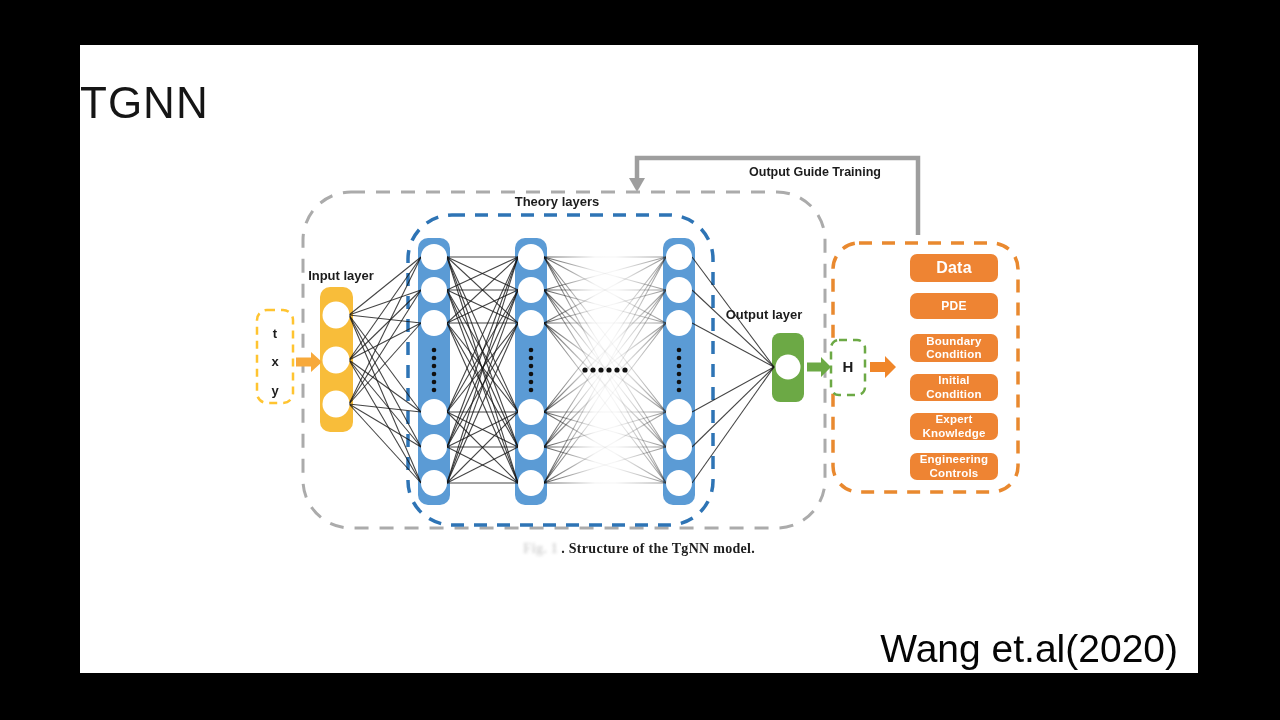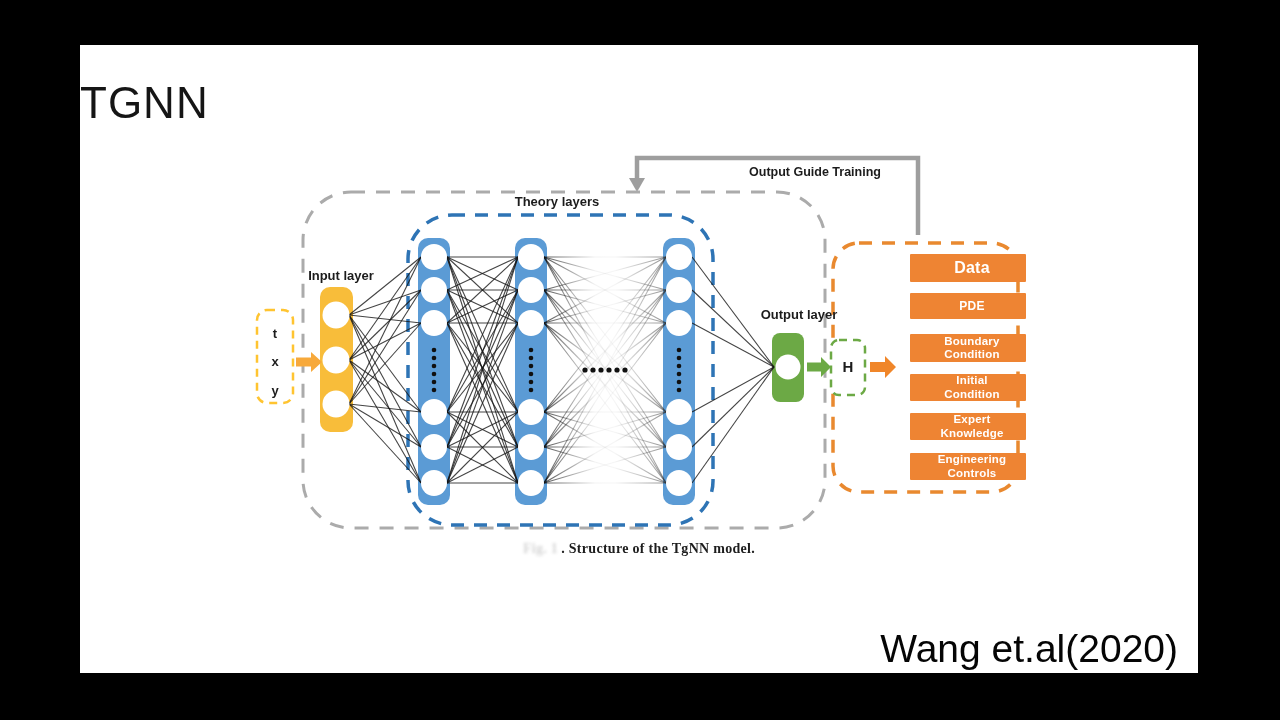--- a/index.html
+++ b/index.html
@@ -15,30 +15,30 @@
     position:absolute;left:0;top:33px;width:1062px;text-align:left;
     font-size:44px;font-weight:300;color:#151515;letter-spacing:1px;
   }
   .fig-svg{position:absolute;left:0;top:0;width:1118px;height:628px;}
   .lbl{
     position:absolute;font-weight:bold;color:#1c1c1c;text-align:center;
     font-size:13px;line-height:1.1;
   }
   .lbl-input{left:201px;top:224px;width:120px;}
   .lbl-hidden{left:407px;top:150px;width:140px;}
-  .lbl-output{left:659px;top:263px;width:120px;text-align:center;}
+  .lbl-output{left:624px;top:263px;width:120px;text-align:center;}
   .lbl-theory{left:645px;top:121px;width:180px;font-size:12.5px;}
   .lbl-var{left:179px;width:32px;font-size:13px;}
   .lbl-t{top:282px;} .lbl-x{top:310px;} .lbl-y{top:339px;}
   .lbl-h{left:751px;top:314px;width:34px;font-size:15px;}
   .theory-item{
-    position:absolute;left:830px;width:108px;background:#EE8433;color:#fff;
-    border-radius:1px;font-weight:bold;text-align:center;
+    position:absolute;left:830px;width:88px;background:#EE8433;color:#fff;
+    border-radius:7px;font-weight:bold;text-align:center;
     display:flex;align-items:center;justify-content:center;
-    white-space:pre-line;letter-spacing:.2px;padding-left:8px;
+    white-space:pre-line;letter-spacing:.2px;
   }
   .ti0{top:209px;height:28px;font-size:16px;}
   .ti1{top:248px;height:26px;font-size:12px;}
   .ti2{top:289px;height:28px;font-size:11.5px;line-height:1.15;}
   .ti3{top:329px;height:27px;font-size:11.5px;line-height:1.15;}
   .ti4{top:368px;height:27px;font-size:11.5px;line-height:1.15;}
   .ti5{top:408px;height:27px;font-size:11.5px;line-height:1.15;}
   .caption{
     position:absolute;left:0;top:496px;width:1118px;text-align:center;
     font-family:"Liberation Serif",serif;font-size:14px;font-weight:700;

